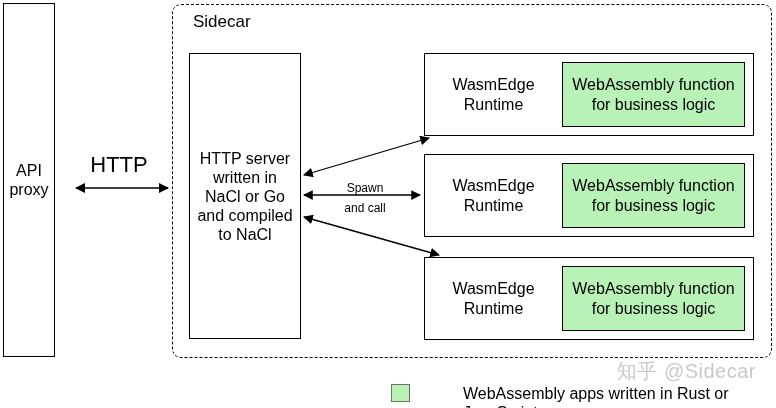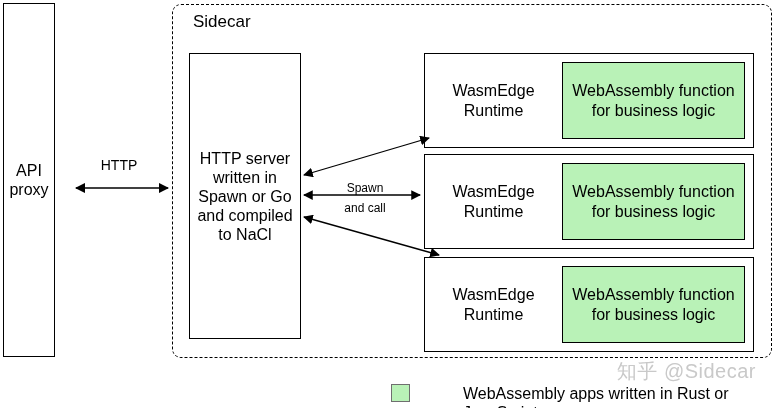--- a/index.html
+++ b/index.html
@@ -37,31 +37,31 @@
     line-height: 19px;
   }
   .api-proxy {
     left: 3px; top: 3px; width: 52px; height: 354px;
     font-size: 16px; line-height: 19px;
   }
   .http-label {
     position: absolute;
     left: 86px; top: 156px; width: 66px;
     text-align: center;
-    font-size: 14px; line-height: 18px;
+    font-size: 22px; line-height: 18px;
   }
   .http-server {
     left: 189px; top: 53px; width: 112px; height: 286px;
     flex-direction: column;
     font-size: 16px; line-height: 19px;
   }
   .runtime-box {
     position: absolute;
     box-sizing: border-box;
-    left: 424px; width: 330px; height: 95px;
+    left: 424px; width: 330px; height: 83px;
     background: #fff;
     border: 1.7px solid #000;
   }
   .runtime-box .runtime-label {
     position: absolute;
     left: 0; top: 0; width: 137px; height: 100%;
     display: flex; align-items: center; justify-content: center;
     text-align: center;
     font-size: 16px; line-height: 19.5px;
   }
@@ -118,21 +118,21 @@
   </div>
 
   <div class="http-label">HTTP</div>
 
   <div class="sidecar" style="left:172px; top:4px; width:600px; height:354px;"></div>
   <div class="sidecar-title">Sidecar</div>
 
   <div class="box http-server">
     <div>HTTP server</div>
     <div>written in</div>
-    <div>Spawn or Go</div>
+    <div>NaCl or Go</div>
     <div>and compiled</div>
     <div>to NaCl</div>
   </div>
 
   <div class="runtime-box" style="top:53px;">
     <div class="runtime-label">WasmEdge Runtime</div>
     <div class="wasm-fn">
       <span>WebAssembly function for business logic</span>
     </div>
   </div>

